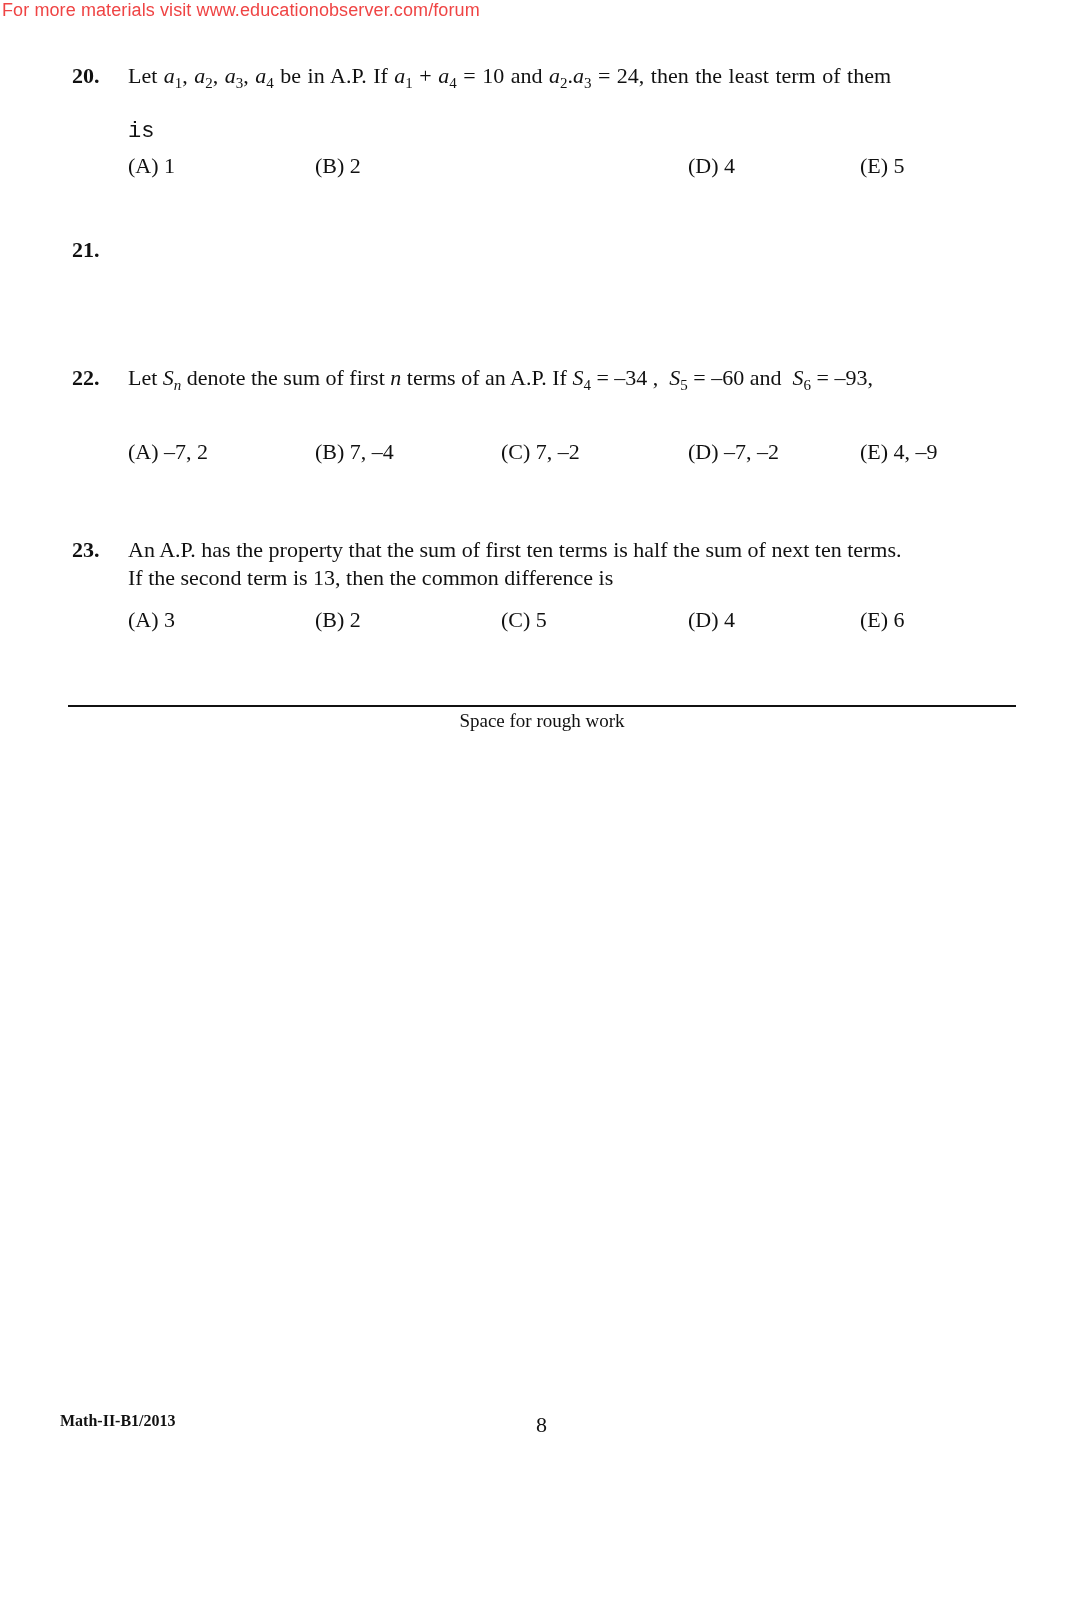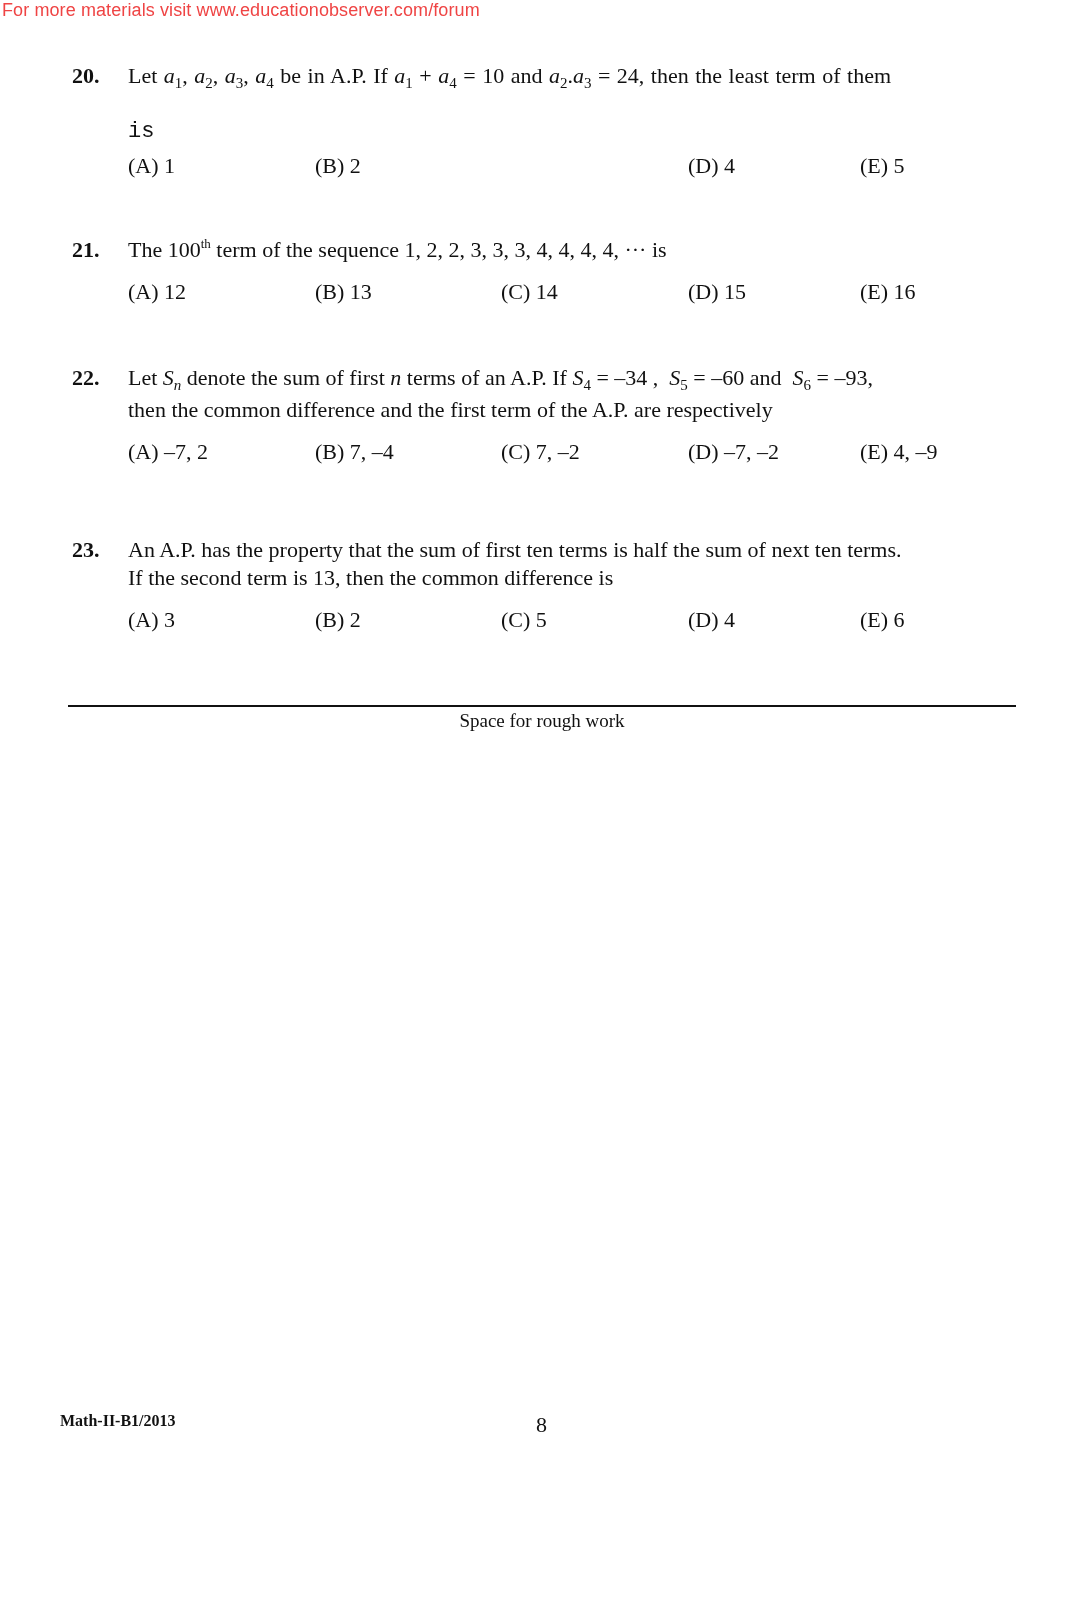--- a/index.html
+++ b/index.html
@@ -42,39 +42,28 @@
     <span class="opt"><span>(A)</span> <span>1</span></span>
     <span class="opt"><span>(B)</span> <span>2</span></span>
     <span class="opt"><span></span><span></span></span>
     <span class="opt"><span>(D)</span> <span>4</span></span>
     <span class="opt"><span>(E)</span> <span>5</span></span>
   </div>
 </div>
 
 <div class="q" style="top:236px; height:70px;">
   <span class="qnum">21.</span>
-  <div class="qtext">
-    <span>The 100</span><sup>th</sup><span> term of the sequence 1, 2, 2, 3, 3, 3, 4, 4, 4, 4, ··· is</span>
-  </div>
-  <div class="opts" style="top:42px;">
-    <span class="opt"><span>(A)</span> <span>12</span></span>
-    <span class="opt"><span>(B)</span> <span>13</span></span>
-    <span class="opt"><span>(C)</span> <span>14</span></span>
-    <span class="opt"><span>(D)</span> <span>15</span></span>
-    <span class="opt"><span>(E)</span> <span>16</span></span>
-  </div>
 </div>
 
 <div class="q" style="top:364px; height:110px;">
   <span class="qnum">22.</span>
   <div class="qtext">
     <div>
       <span>Let </span><i class="v">S</i><sub><i>n</i></sub><span> denote the sum of first </span><i class="v">n</i><span> terms of an A.P. If </span><i class="v">S</i><sub>4</sub> <span>= –34 ,</span>&nbsp;&nbsp;<i class="v">S</i><sub>5</sub> <span>= –60</span><span> and </span>&nbsp;<i class="v">S</i><sub>6</sub> <span>= –93,</span>
     </div>
-    <div style="margin-top:4px;">then the common difference and the first term of the A.P. are respectively</div>
   </div>
   <div class="opts" style="top:74px;">
     <span class="opt"><span>(A)</span> <span>–7, 2</span></span>
     <span class="opt"><span>(B)</span> <span>7, –4</span></span>
     <span class="opt"><span>(C)</span> <span>7, –2</span></span>
     <span class="opt"><span>(D)</span> <span>–7, –2</span></span>
     <span class="opt"><span>(E)</span> <span>4, –9</span></span>
   </div>
 </div>
 

